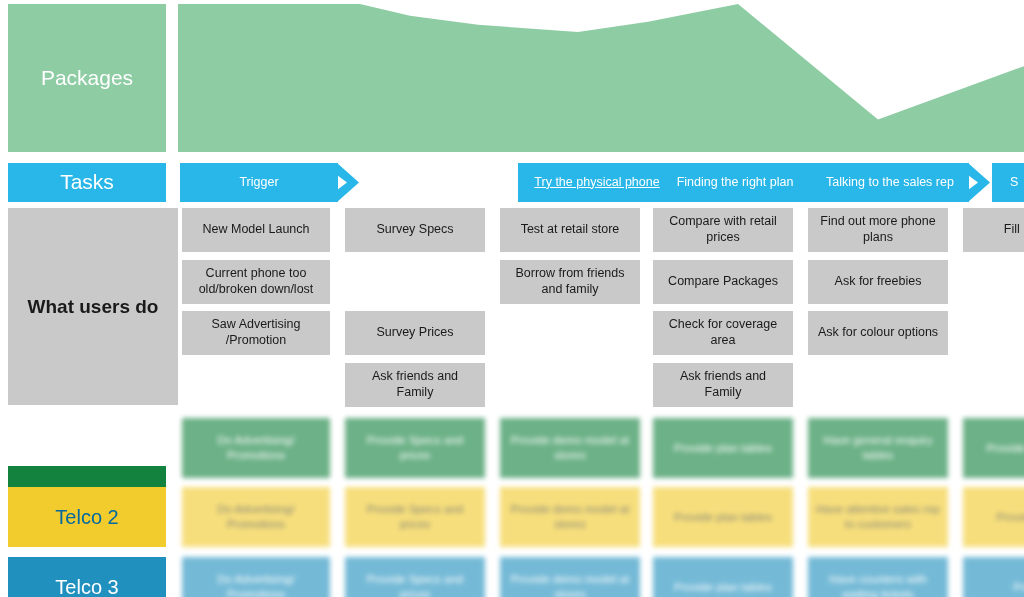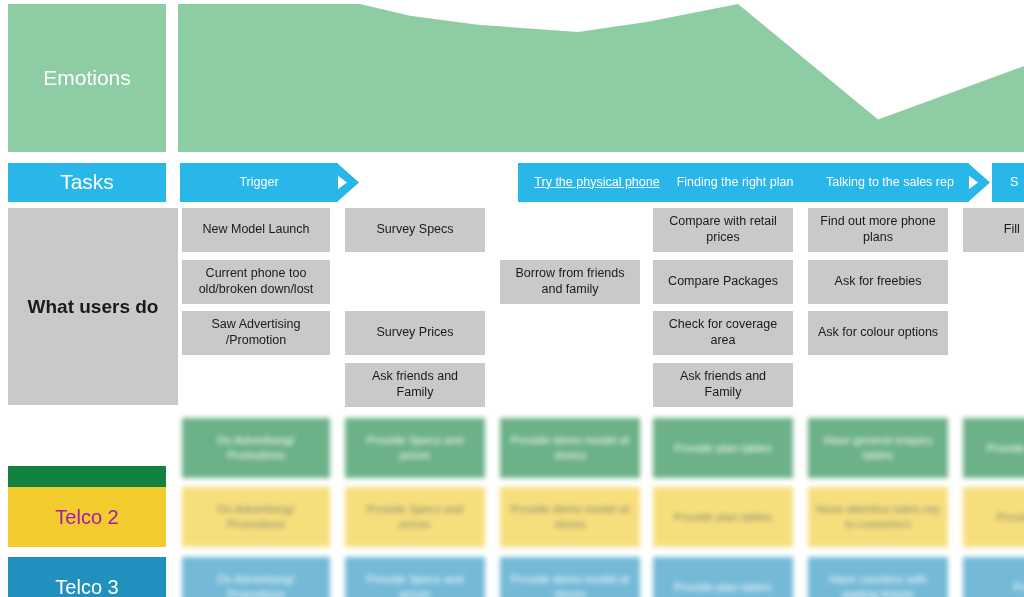--- a/index.html
+++ b/index.html
@@ -29,21 +29,21 @@
   .lbl-whatusers{
     left:8px;top:208px;width:170px;height:197px;
     background:#C9C9C9;color:#1a1a1a;font-size:19px;font-weight:700;
   }
   .lbl-telco1{
     left:8px;top:418px;width:158px;height:60px;
     background:#13823E;color:#ffffff;font-size:20px;font-weight:400;margin-top:48px;
   }
   .lbl-telco2{
     left:8px;top:487px;width:158px;height:60px;
-    background:#F2CB2D;color:#a21caf;font-size:20px;font-weight:400;
+    background:#F2CB2D;color:#0369a1;font-size:20px;font-weight:400;
   }
   .lbl-telco3{
     left:8px;top:557px;width:158px;height:60px;
     background:#2090BE;color:#ffffff;font-size:20px;font-weight:400;
   }
 
   
   .emotion-chart{left:178px;top:4px;width:846px;height:148px;}
   .emotion-chart svg{display:block;width:100%;height:100%;}
 
@@ -79,21 +79,21 @@
   }
   .resp.r1{background:#13823E;color:#ffffff;}
   .resp.r2{background:#F2CB2D;color:#3a3a2a;}
   .resp.r3{background:#2090BE;color:#ffffff;}
 </style>
 </head>
 <body>
 
 <div id="map">
 
-  <div class="abs rowlabel lbl-emotions">Emotions</div>
+  <div class="abs rowlabel lbl-emotions">Packages</div>
 
   <div class="abs emotion-chart">
     <svg viewBox="0 0 846 148" preserveAspectRatio="none">
       <polygon id="emotion-poly" fill="#8ECCA4" points="0.00,0.00 182.00,0.00 232.00,11.84 300.00,20.72 400.00,28.12 470.00,17.76 560.00,0.00 700.00,115.44 846.00,62.16 846,148 0,148"></polygon>
     </svg>
   </div>
 
   <div class="abs rowlabel lbl-tasks">Tasks</div>
 
   <div class="abs chev" style="left:180px;width:158px;">
@@ -140,20 +140,21 @@
   <div class="abs rowlabel lbl-whatusers">What users do</div>
 
   <div class="abs action" style="left:182px;top:208px;width:148px;">New Model Launch</div>
   <div class="abs action" style="left:182px;top:260px;width:148px;text-align:center;">Current phone too old/broken down/lost</div>
   <div class="abs action" style="left:182px;top:311px;width:148px;">Saw Advertising /Promotion</div>
 
   <div class="abs action" style="left:345px;top:208px;width:140px;">Survey Specs</div>
   <div class="abs action" style="left:345px;top:311px;width:140px;">Survey Prices</div>
   <div class="abs action" style="left:345px;top:363px;width:140px;">Ask friends and Family</div>
 
+  <div class="abs action" style="left:500px;top:208px;width:140px;">Test at retail store</div>
   <div class="abs action" style="left:500px;top:260px;width:140px;">Borrow from friends and family</div>
 
   <div class="abs action" style="left:653px;top:208px;width:140px;">Compare with retail prices</div>
   <div class="abs action" style="left:653px;top:260px;width:140px;">Compare Packages</div>
   <div class="abs action" style="left:653px;top:311px;width:140px;">Check for coverage area</div>
   <div class="abs action" style="left:653px;top:363px;width:140px;">Ask friends and Family</div>
 
   <div class="abs action" style="left:808px;top:208px;width:140px;">Find out more phone plans</div>
   <div class="abs action" style="left:808px;top:260px;width:140px;">Ask for freebies</div>
   <div class="abs action" style="left:808px;top:311px;width:140px;">Ask for colour options</div>

